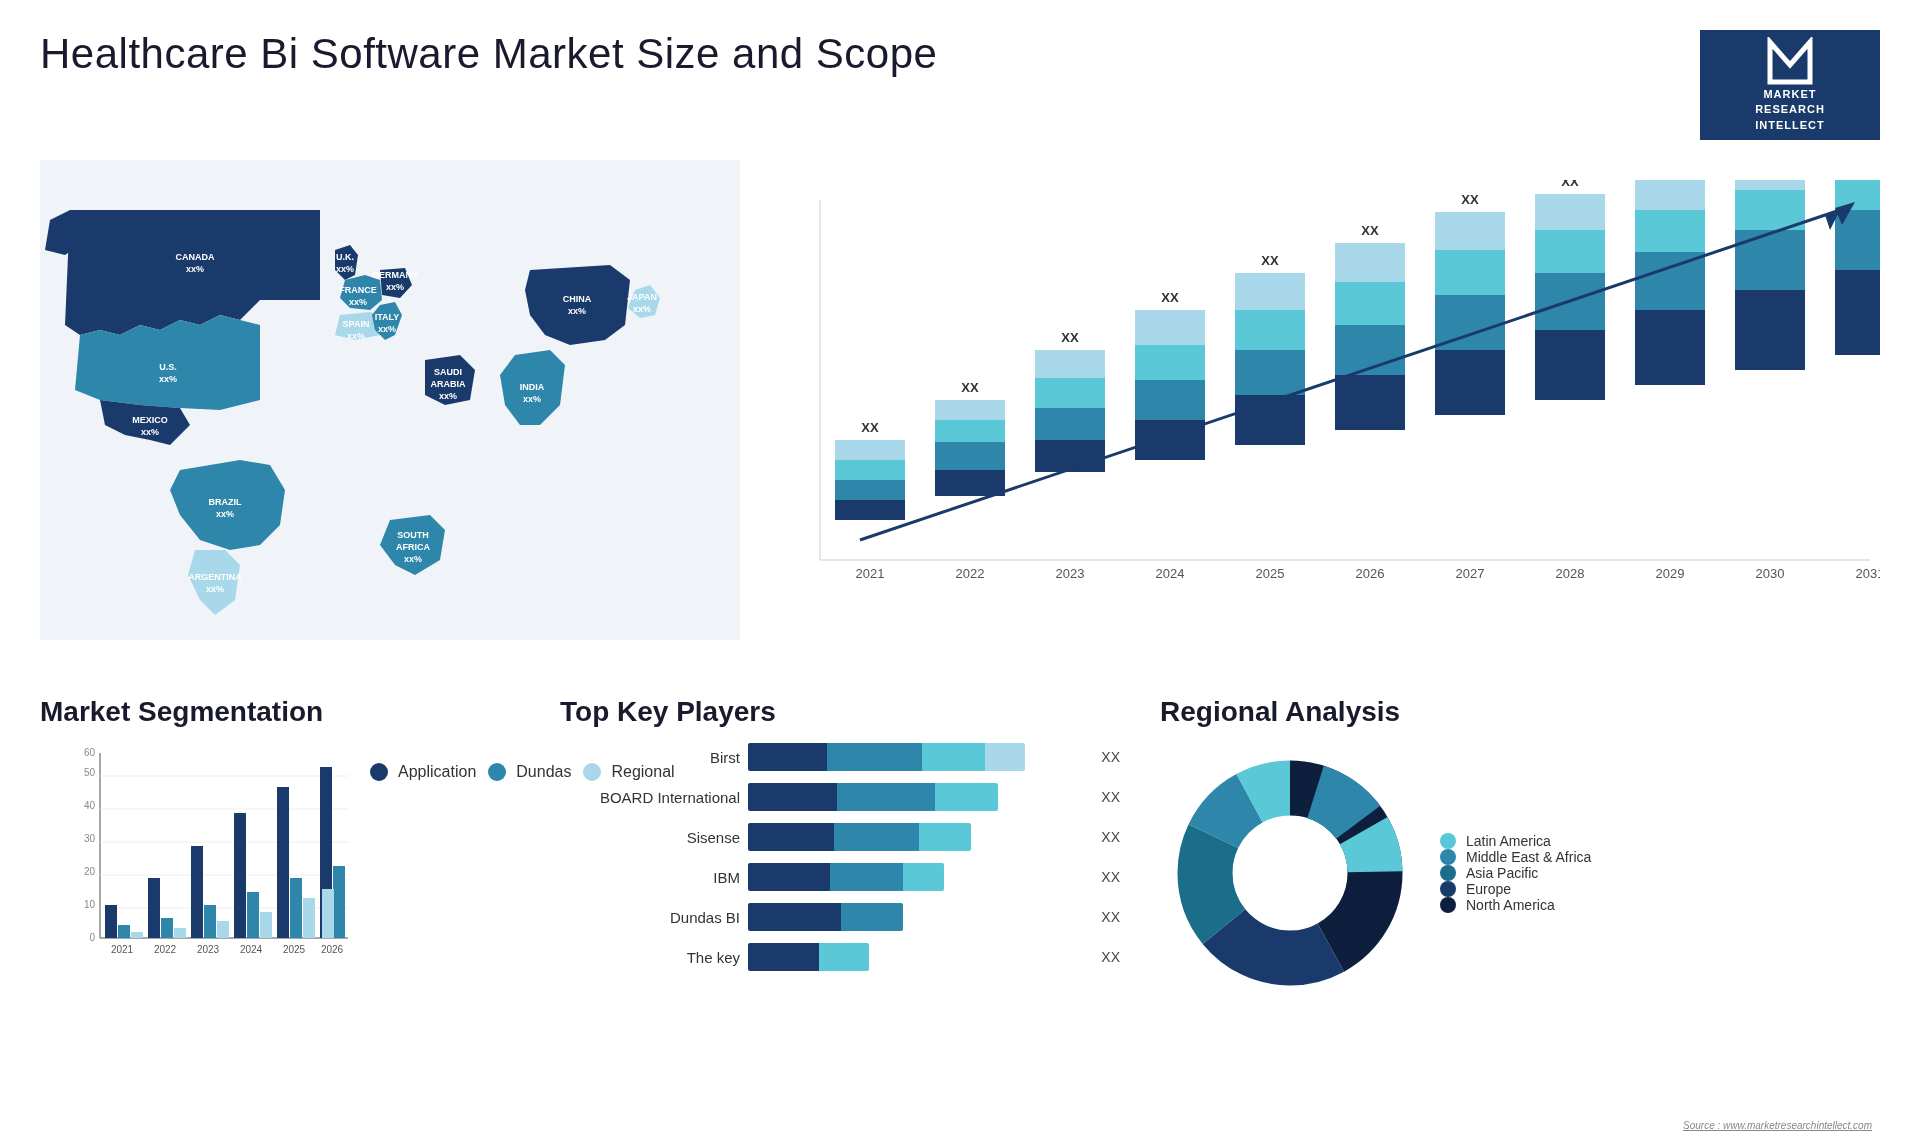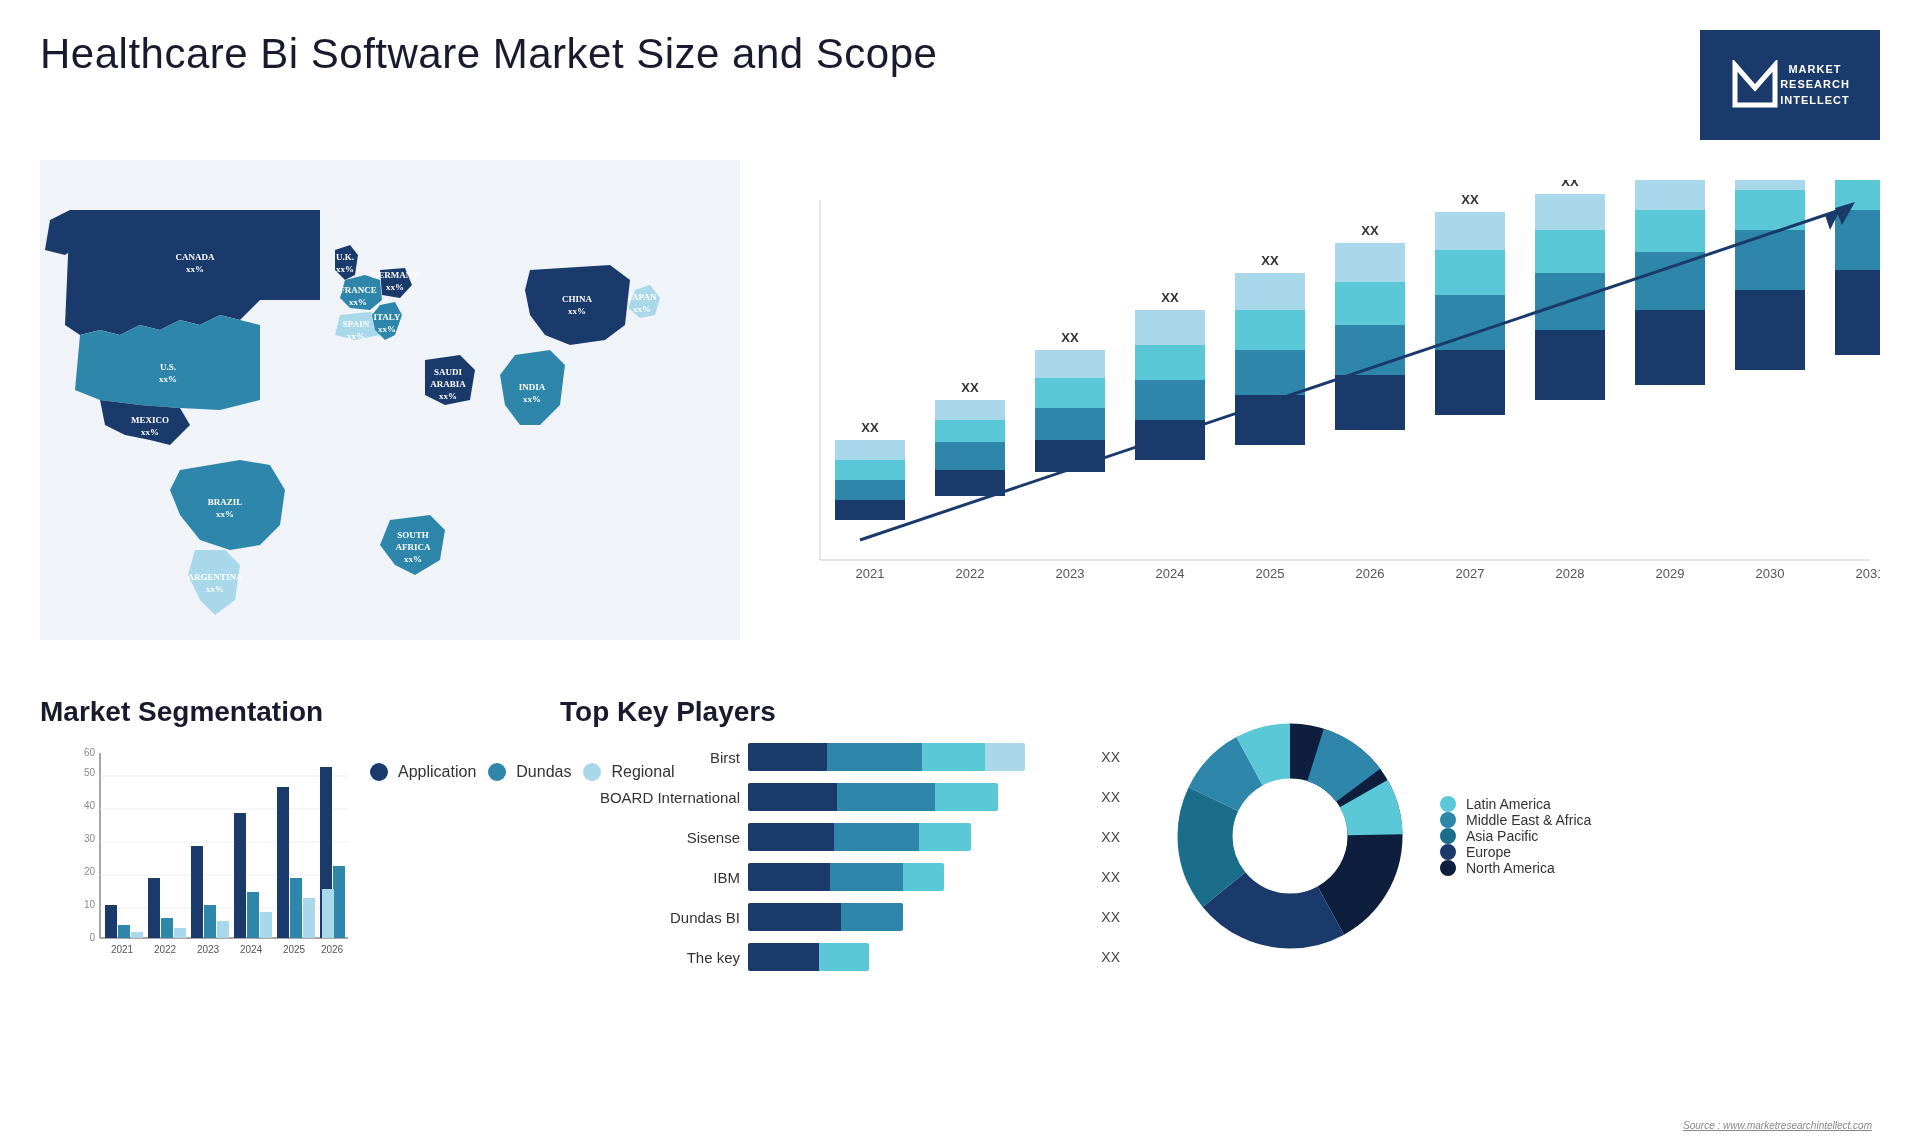--- a/index.html
+++ b/index.html
@@ -23,20 +23,21 @@
       font-size: 42px;
       font-weight: 300;
       color: #1a1a2e;
       letter-spacing: 0.5px;
     }
     .logo-area {
       width: 180px;
       height: 110px;
       background: #1a3a6b;
       display: flex;
+      flex-direction: column;
       align-items: center;
       justify-content: center;
       padding: 12px;
     }
     .logo-text {
       font-size: 11px;
       font-weight: 700;
       color: white;
       text-align: center;
       letter-spacing: 1px;
@@ -59,21 +60,20 @@
       padding: 0 40px;
       gap: 20px;
     }
 
     
     .map-section {
       width: 700px;
       height: 516px;
       position: relative;
       flex-shrink: 0;
-      font-family: Liberation Serif, serif;
     }
 
     
     .chart-section {
       flex: 1;
       height: 480px;
       position: relative;
       padding-top: 20px;
     }
 
@@ -567,20 +567,21 @@
             <div class="player-bar-seg1" style="flex:1;"></div>
             <div class="player-bar-seg3" style="flex:0.7;"></div>
           </div>
         </div>
         <span class="player-xx">XX</span>
       </div>
     </div>
   </div>
 
   <div class="regional-section">
+    <h2 class="section-title">Regional Analysis</h2>
     <div class="donut-area">
 
       <svg viewBox="0 0 260 260" width="260" height="260">
 
         <circle cx="130" cy="130" r="85" fill="none" stroke="#f0f0f0" stroke-width="55"></circle>
 
         <circle cx="130" cy="130" r="85" fill="none" stroke="#0d1f3c" stroke-width="55" stroke-dasharray="224 359" stroke-dashoffset="0" transform="rotate(-90 130 130)"></circle>
 
         <circle cx="130" cy="130" r="85" fill="none" stroke="#1a3a6b" stroke-width="55" stroke-dasharray="118 359" stroke-dashoffset="-224" transform="rotate(-90 130 130)"></circle>
 

